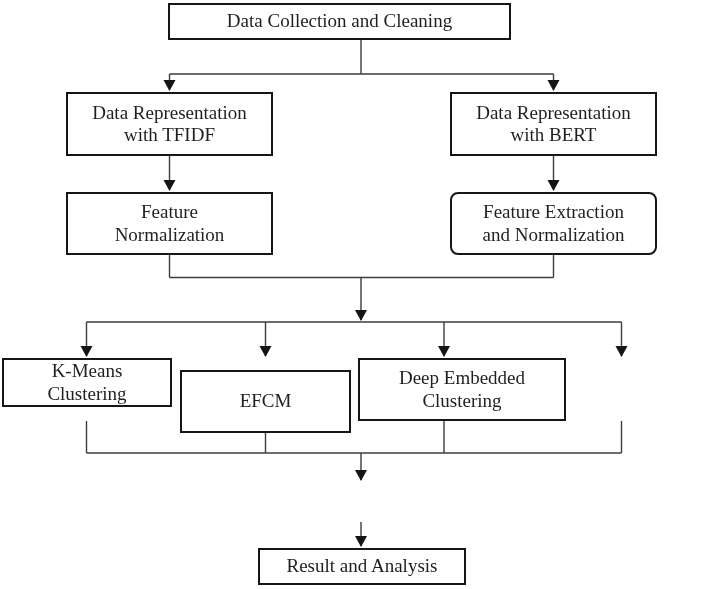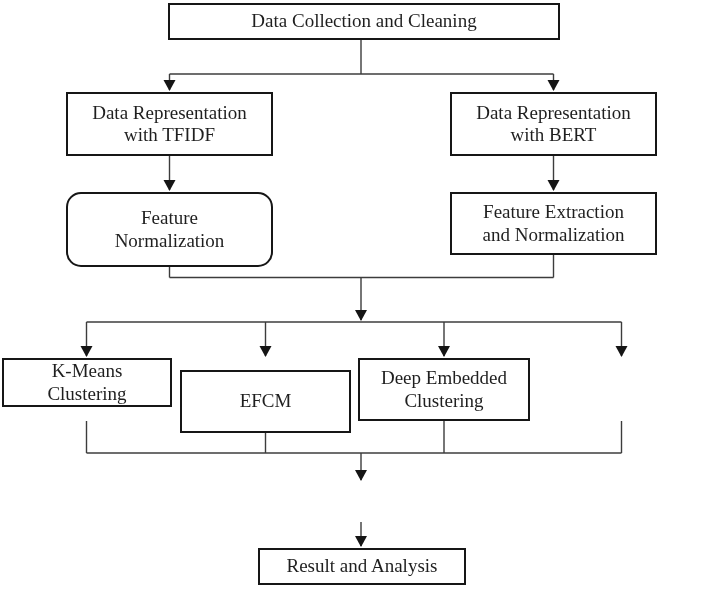--- a/index.html
+++ b/index.html
@@ -71,54 +71,54 @@
       <line x1="265.5" y1="421" x2="265.5" y2="453"></line>
       <line x1="444" y1="421" x2="444" y2="453"></line>
       <line x1="621.5" y1="421" x2="621.5" y2="453"></line>
       <line x1="86.5" y1="453" x2="621.5" y2="453"></line>
       <line x1="361" y1="453" x2="361" y2="480" marker-end="url(#arrow)"></line>
 
       <line x1="361" y1="522" x2="361" y2="546" marker-end="url(#arrow)"></line>
     </g>
   </svg>
 
-  <div class="node" style="left:168px; top:3px; width:392px; height:37px;">
+  <div class="node" style="left:168px; top:3px; width:343px; height:37px;">
     <span class="label">Data Collection and Cleaning</span>
   </div>
 
   <div class="node" style="left:66px; top:92px; width:207px; height:64px;">
     <span class="label">Data Representation
 with TFIDF</span>
   </div>
 
   <div class="node" style="left:450px; top:92px; width:207px; height:64px;">
     <span class="label">Data Representation
 with BERT</span>
   </div>
 
-  <div class="node" style="left:66px; top:192px; width:207px; height:75px;border-radius:15px;">
+  <div class="node" style="left:66px; top:192px; width:207px; height:63px;">
     <span class="label">Feature
 Normalization</span>
   </div>
 
-  <div class="node" style="left:450px; top:192px; width:207px; height:63px;">
+  <div class="node" style="left:450px; top:192px; width:207px; height:63px;border-radius:8px;">
     <span class="label">Feature Extraction
 and Normalization</span>
   </div>
 
   <div class="node" style="left:2px; top:358px; width:170px; height:49px;">
     <span class="label">K-Means
 Clustering</span>
   </div>
 
   <div class="node" style="left:180px; top:358px; width:171px; height:63px;margin-top:12px;">
     <span class="label">EFCM</span>
   </div>
 
-  <div class="node" style="left:358px; top:358px; width:172px; height:63px;">
+  <div class="node" style="left:358px; top:358px; width:208px; height:63px;">
     <span class="label">Deep Embedded
 Clustering</span>
   </div>
 
 
 
   <div class="node" style="left:258px; top:548px; width:208px; height:37px;">
     <span class="label">Result and Analysis</span>
   </div>
 

